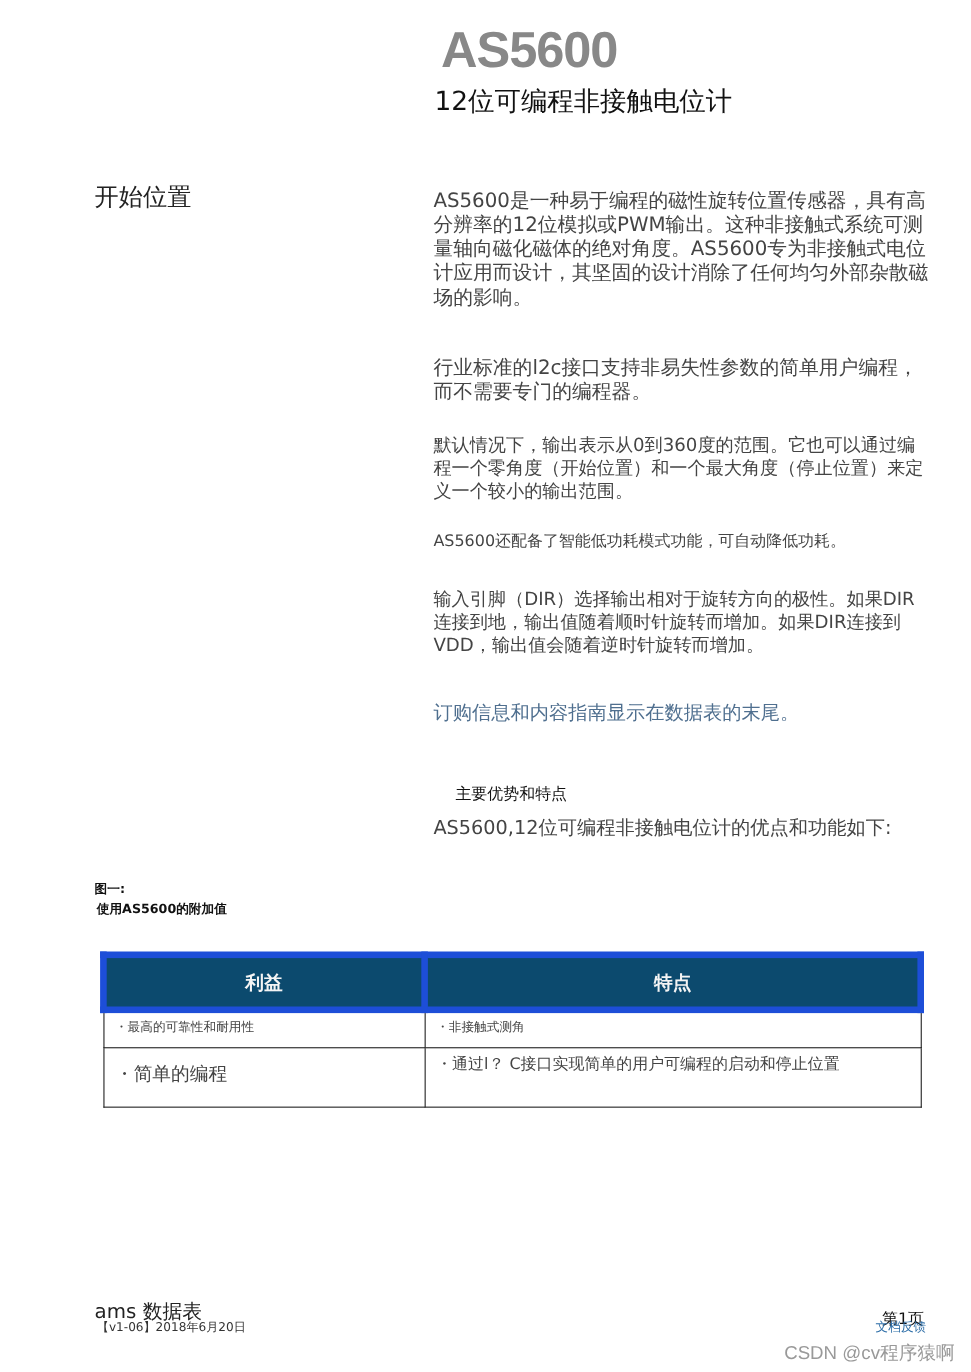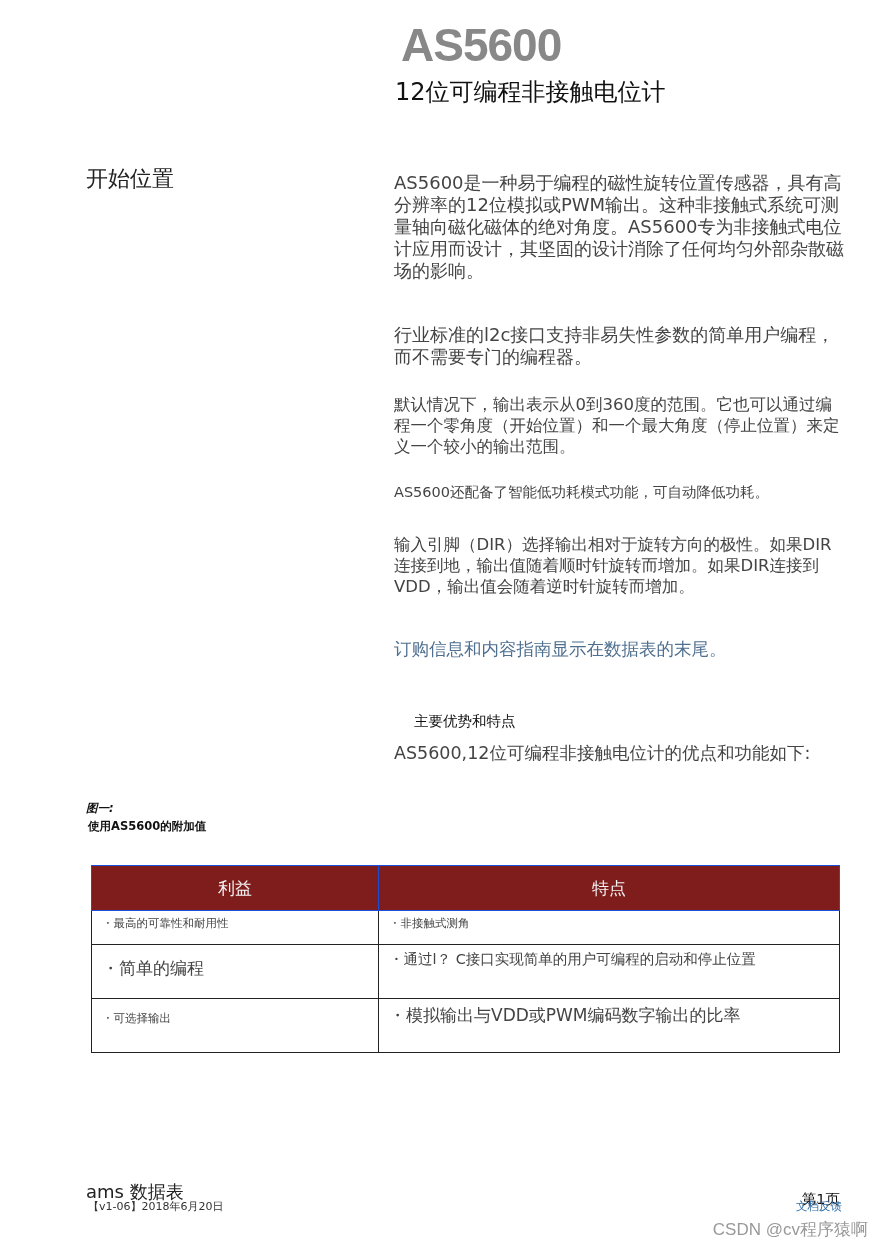--- a/index.html
+++ b/index.html
@@ -12,25 +12,25 @@
     .section-h { left:86px; top:164px; font-size:22px; color:#222; }
     .para { left:394px; width:450px; color:#444; font-size:18px; line-height:22px; }
     .p1 { top:172px; }
     .p2 { top:324px; }
     .p3 { top:394px; font-size:16.5px; line-height:21px; }
     .p4 { top:481px; font-size:14.5px; }
     .p5 { top:534px; font-size:16.5px; line-height:21px; }
     .p6 { top:638px; color:#4f6f8f; font-size:17.5px; }
     .sub-h { left:414px; top:712px; font-size:14.5px; color:#111; font-weight:normal; }
     .p7 { top:742px; font-size:17.5px; color:#444; }
-    .fig-label { left:86px; top:801px; font-size:11.5px; color:#111; font-weight:bold;font-style:italic; }
+    .fig-label { left:86px; top:801px; font-size:11.5px; color:#111; font-weight:bold; }
     .fig-caption { left:88px; top:819px; font-size:11.5px; color:#111; font-weight:bold; }
     table.feat { position:absolute; left:91px; top:865px; width:749px; border-collapse:collapse; }
-    table.feat th { background:#7f1d1d; color:#f4f4f4; font-weight:normal; height:42px;
-                    border:1px solid #1d4ed8; font-size:17px; }
+    table.feat th { background:#0c4a6e; color:#f4f4f4; font-weight:bold; height:42px;
+                    border:6px solid #1d4ed8; font-size:17px; }
     table.feat td { border:1px solid #222; vertical-align:top; padding:5px 10px; color:#444; }
     .sm { font-size:11.5px; }
     .lg { font-size:17px; }
     .footer-l1 { left:86px; top:1180px; font-size:18px; color:#222; }
     .footer-l2 { left:88px; top:1199px; font-size:11px; color:#333; }
     .footer-r1 { right:43px; top:1178px; font-size:14.5px; color:#111; font-weight:normal;margin-top:12px; }
     .footer-r2 { right:41px; top:1199px; font-size:11.5px; color:#2f6fa8; }
     .watermark { right:15px; top:1218px; font-size:17px; color:#999; font-family:"Liberation Sans", sans-serif; }
   </style>
 </head>
@@ -63,24 +63,20 @@
   </thead>
   <tbody>
     <tr style="height:34px">
       <td class="sm">・最高的可靠性和耐用性</td>
       <td class="sm">・非接触式测角</td>
     </tr>
     <tr style="height:54px">
       <td class="lg" style="padding-top:12px">・简单的编程</td>
       <td style="font-size:14.5px">・通过l？ C接口实现简单的用户可编程的启动和停止位置</td>
     </tr>
-    <tr style="height:54px">
-      <td class="sm" style="padding-top:12px">・可选择输出</td>
-      <td class="lg">・模拟输出与VDD或PWM编码数字输出的比率</td>
-    </tr>
   </tbody>
 </table>
 
 <div class="abs footer-l1">ams 数据表</div>
 <div class="abs footer-l2">【v1-06】2018年6月20日</div>
 <div class="abs footer-r1">第1页</div>
 <div class="abs footer-r2">文档反馈</div>
 <div class="abs watermark">CSDN @cv程序猿啊</div>
 
 </body></html>

